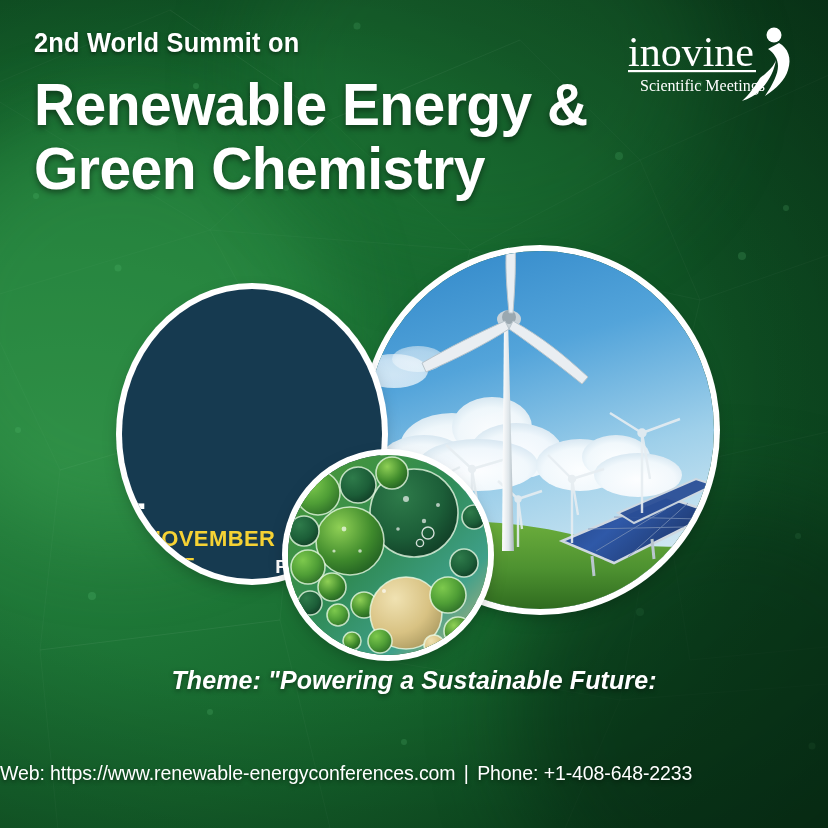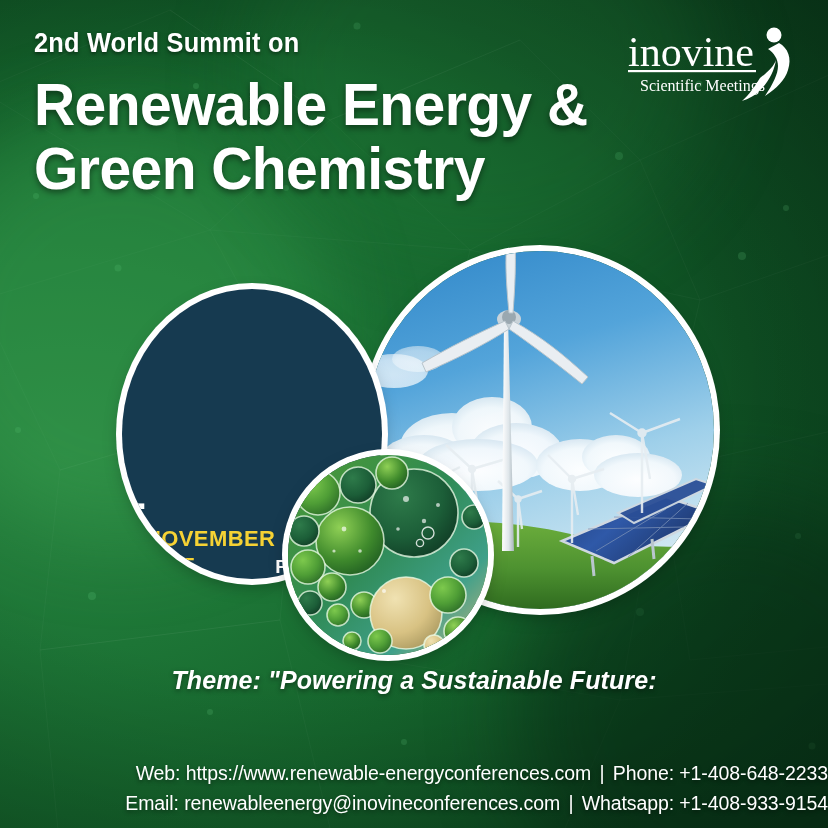--- a/index.html
+++ b/index.html
@@ -136,21 +136,21 @@
     line-height:1.35;
     letter-spacing:.1px;
     text-shadow:0 2px 5px rgba(0,0,0,.45);
   }
   .theme .tl{display:block;}
 
   
   .footer{
     position:absolute;
     left:0;right:0;top:758px;
-    text-align:right;
+    text-align:left;
     color:#ffffff;
     font-size:19.5px;
     line-height:1.55;
     letter-spacing:-.1px;
     text-shadow:0 2px 4px rgba(0,0,0,.45);
   }
   .footer .fl{display:block;white-space:nowrap;}
   .sep{padding:0 3px;}
 </style>
 </head>
@@ -406,22 +406,15 @@
   </div>
 
   <div class="footer">
     <span class="fl">
       <span>Web:</span>
       <span>https://www.renewable-energyconferences.com</span>
       <span class="sep">|</span>
       <span>Phone:</span>
       <span>+1-408-648-2233</span>
     </span>
-    <span class="fl">
-      <span>Email:</span>
-      <span>renewableenergy@inovineconferences.com</span>
-      <span class="sep">|</span>
-      <span>Whatsapp:</span>
-      <span>+1-408-933-9154</span>
-    </span>
   </div>
 
 </div>
 
 </body></html>

